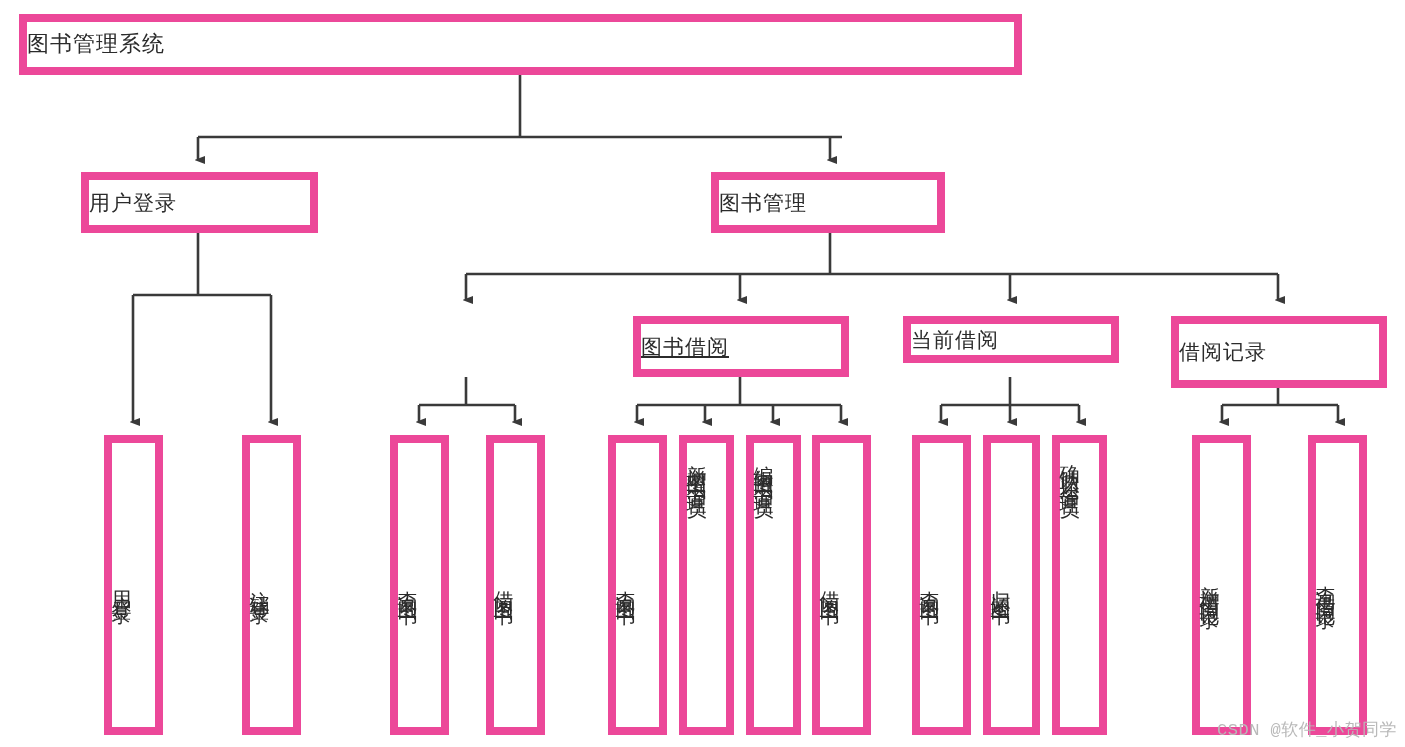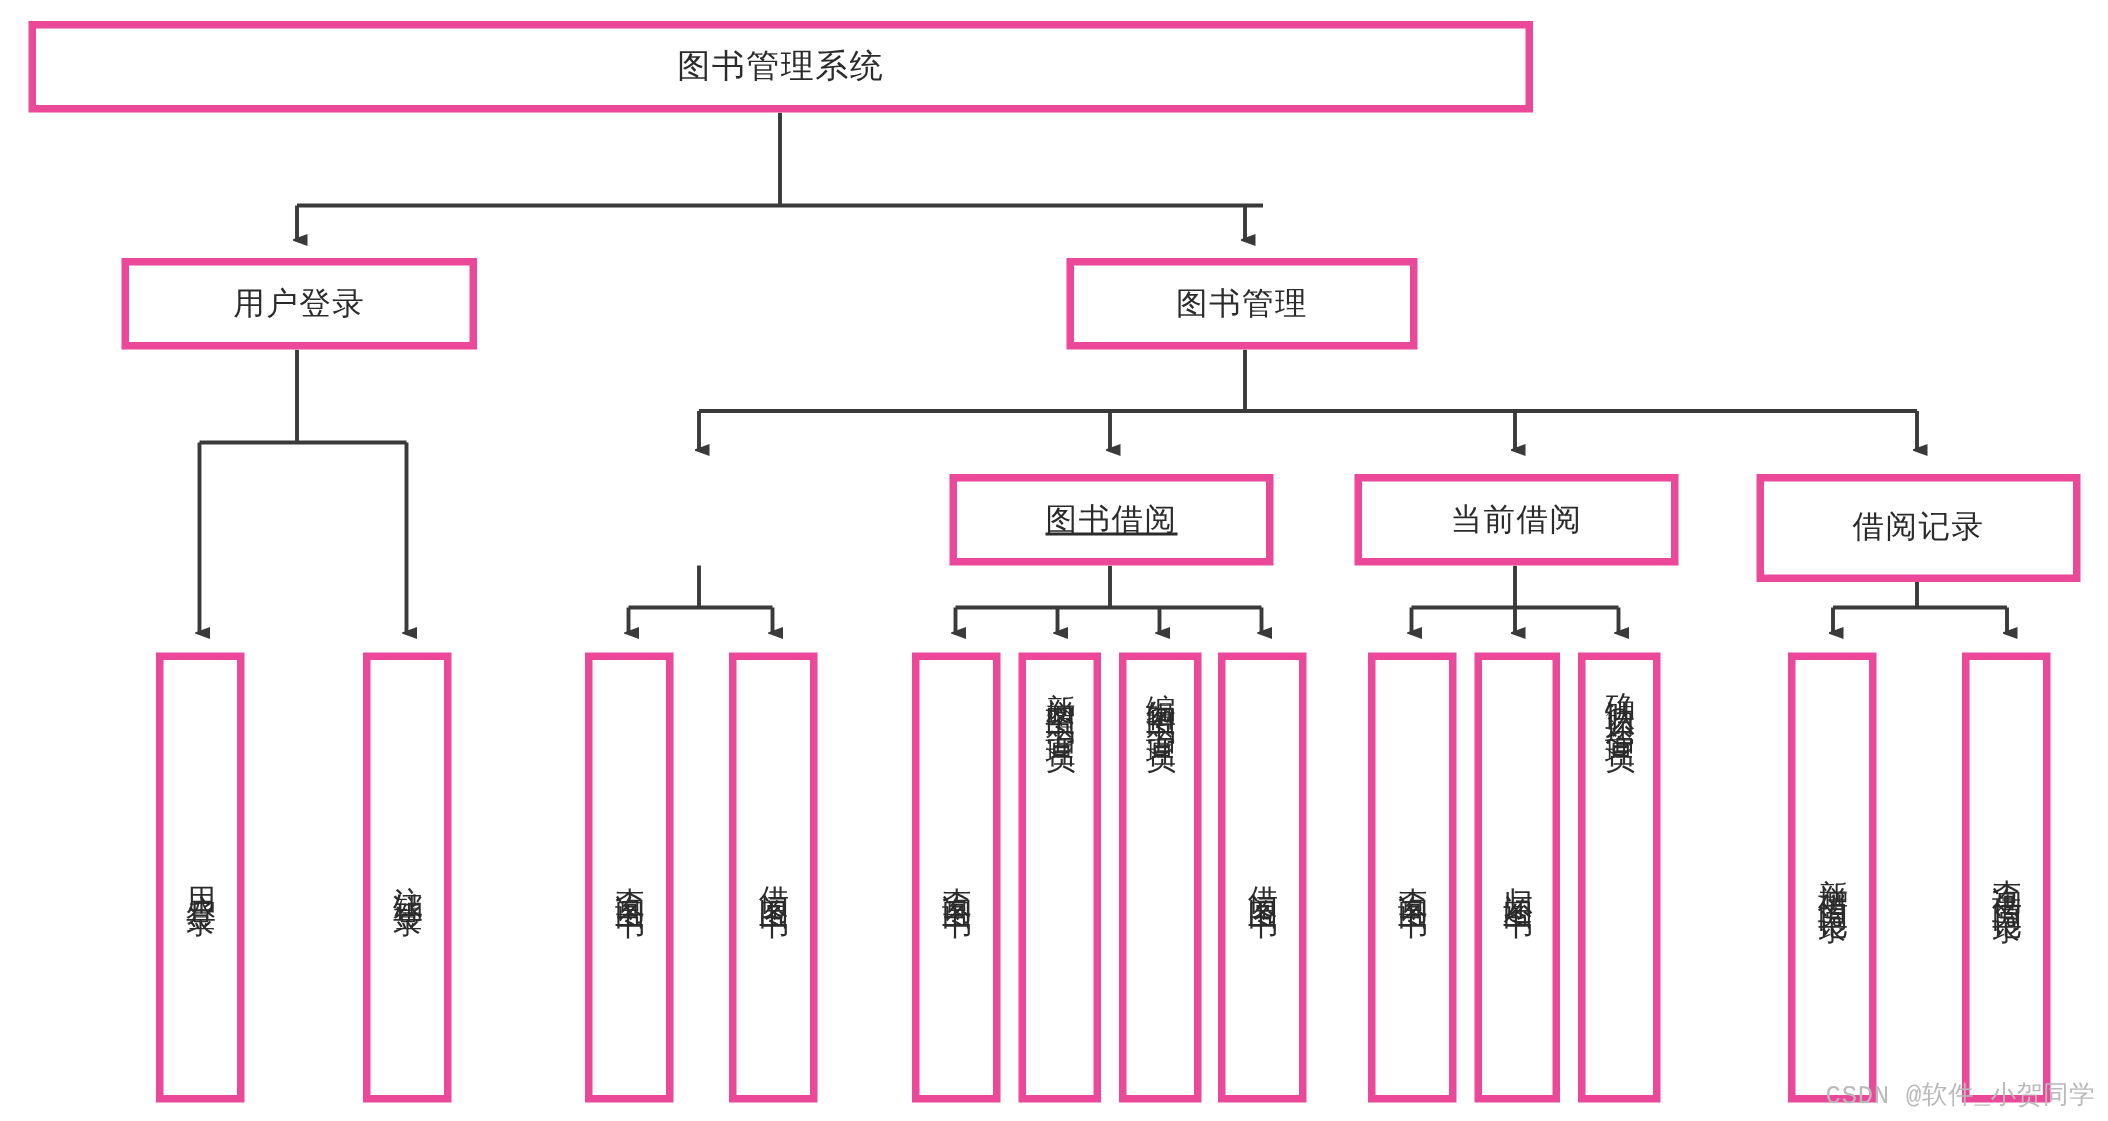--- a/index.html
+++ b/index.html
@@ -22,25 +22,24 @@
     position: absolute;
     left: 0;
     top: 0;
     width: 1405px;
     height: 747px;
     pointer-events: none;
   }
   .node {
     position: absolute;
     box-sizing: border-box;
-    border: 5px solid #ec4899;
+    border: 8px solid #ec4899;
     background: #ffffff;
     display: flex;
     align-items: center;
-    justify-content: center;
     color: #2b2b2b;
     text-align: center;
     z-index: 2;
   }
   .node.h {
     
     font-size: 21px;
     letter-spacing: 1px;
     line-height: 1.2;
   }
@@ -140,21 +139,21 @@
   <div class="node h" style="left:81px; top:172px; width:237px; height:61px;">
     <span>用户登录</span>
   </div>
   <div class="node h" style="left:711px; top:172px; width:234px; height:61px;">
     <span>图书管理</span>
   </div>
 
   <div class="node h" style="left:633px; top:316px; width:216px; height:61px;text-decoration:underline;">
     <span>图书借阅</span>
   </div>
-  <div class="node h" style="left:903px; top:316px; width:216px; height:61px;">
+  <div class="node h" style="left:903px; top:316px; width:216px; height:47px;">
     <span>当前借阅</span>
   </div>
   <div class="node h" style="left:1171px; top:316px; width:216px; height:72px;">
     <span>借阅记录</span>
   </div>
 
   <div class="node v centered" style="left:104px; top:435px; width:59px; height:300px;">
     <span class="vtext">用户登录</span>
   </div>
   <div class="node v centered" style="left:242px; top:435px; width:59px; height:300px;">

